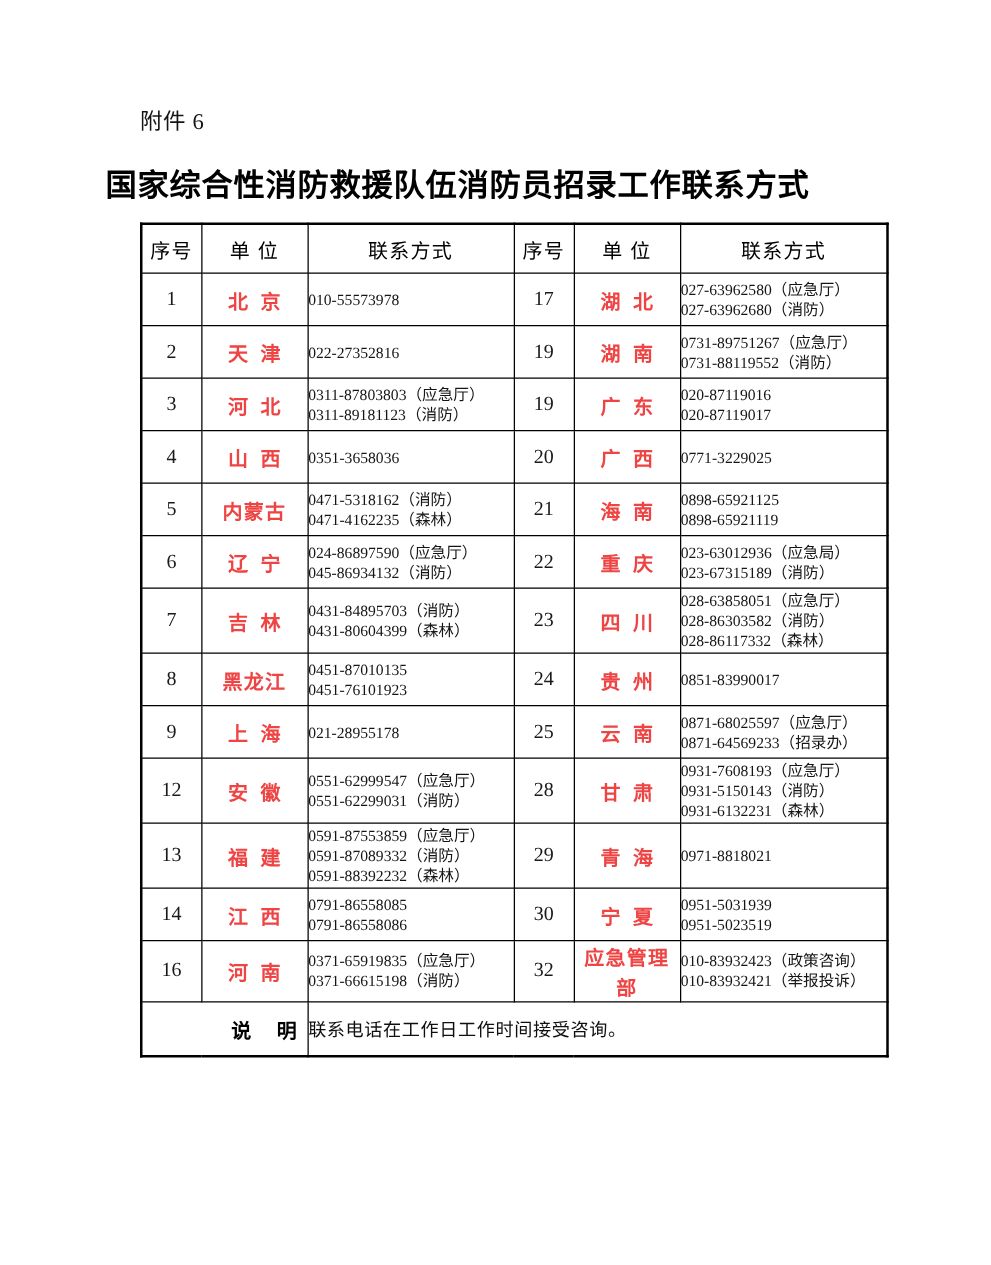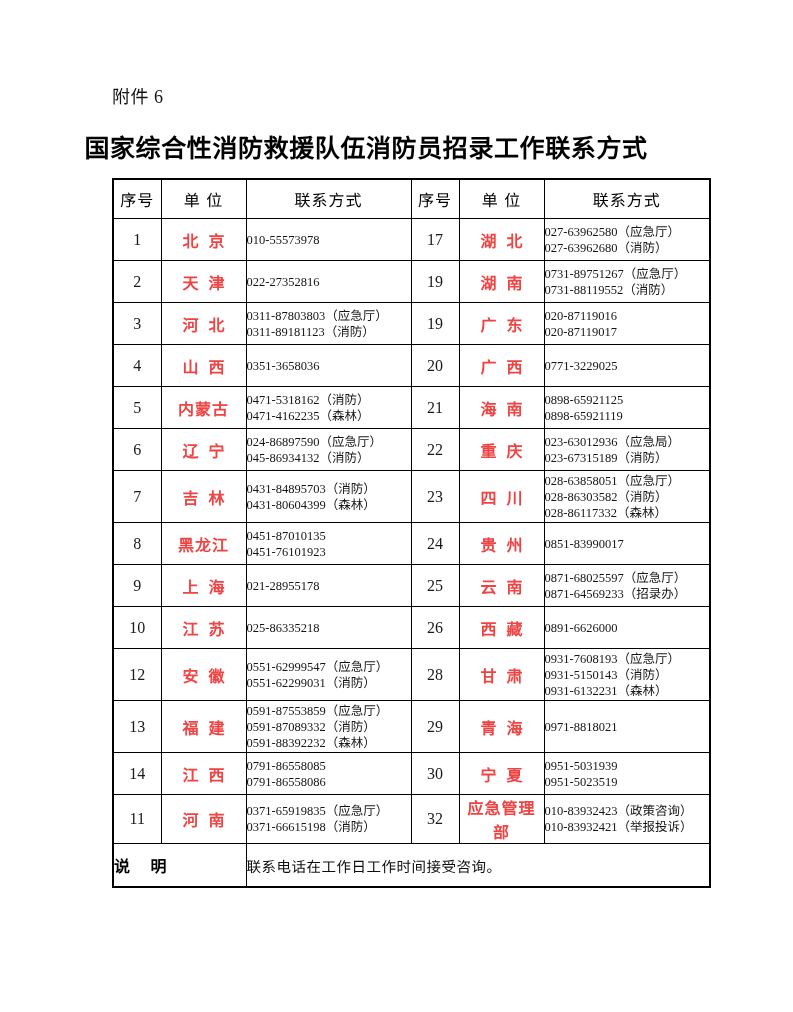--- a/index.html
+++ b/index.html
@@ -121,21 +121,21 @@
   td.contact .line { white-space: nowrap; display: block; }
 
   tr.body-row { height: 42px; }
   tr.tall-row { height: 52px; }
 
   tfoot td {
     height: 42px;
     border-top: 2px solid #000000;
   }
   td.note-label {
-    text-align: left;
+    text-align: right;
     font-size: 16px;
     font-weight: bold;
     letter-spacing: 8px;
     padding-left: 8px;
     font-family: "Liberation Sans", "DejaVu Sans", sans-serif;
     color: #000000;
   }
   td.note-text {
     text-align: left;
     font-size: 14.5px;
@@ -289,32 +289,20 @@
             <td class="contact">
               <span class="line">021-28955178</span>
             </td>
             <td class="seq">25</td>
             <td class="unit"><span class="wide-spread">云南</span></td>
             <td class="contact">
               <span class="line">0871-68025597（应急厅）</span>
               <span class="line">0871-64569233（招录办）</span>
             </td>
           </tr>
-          <tr class="body-row">
-            <td class="seq">10</td>
-            <td class="unit"><span class="wide-spread">江苏</span></td>
-            <td class="contact">
-              <span class="line">025-86335218</span>
-            </td>
-            <td class="seq">26</td>
-            <td class="unit"><span class="wide-spread">西藏</span></td>
-            <td class="contact">
-              <span class="line">0891-6626000</span>
-            </td>
-          </tr>
           <tr class="body-row tall-row">
             <td class="seq">12</td>
             <td class="unit"><span class="wide-spread">安徽</span></td>
             <td class="contact">
               <span class="line">0551-62999547（应急厅）</span>
               <span class="line">0551-62299031（消防）</span>
             </td>
             <td class="seq">28</td>
             <td class="unit"><span class="wide-spread">甘肃</span></td>
             <td class="contact">
@@ -345,21 +333,21 @@
               <span class="line">0791-86558086</span>
             </td>
             <td class="seq">30</td>
             <td class="unit"><span class="wide-spread">宁夏</span></td>
             <td class="contact">
               <span class="line">0951-5031939</span>
               <span class="line">0951-5023519</span>
             </td>
           </tr>
           <tr class="body-row">
-            <td class="seq">11</td>
+            <td class="seq">16</td>
             <td class="unit"><span class="wide-spread">河南</span></td>
             <td class="contact">
               <span class="line">0371-65919835（应急厅）</span>
               <span class="line">0371-66615198（消防）</span>
             </td>
             <td class="seq">32</td>
             <td class="unit"><span class="tight-spread">应急管理部</span></td>
             <td class="contact">
               <span class="line">010-83932423（政策咨询）</span>
               <span class="line">010-83932421（举报投诉）</span>

